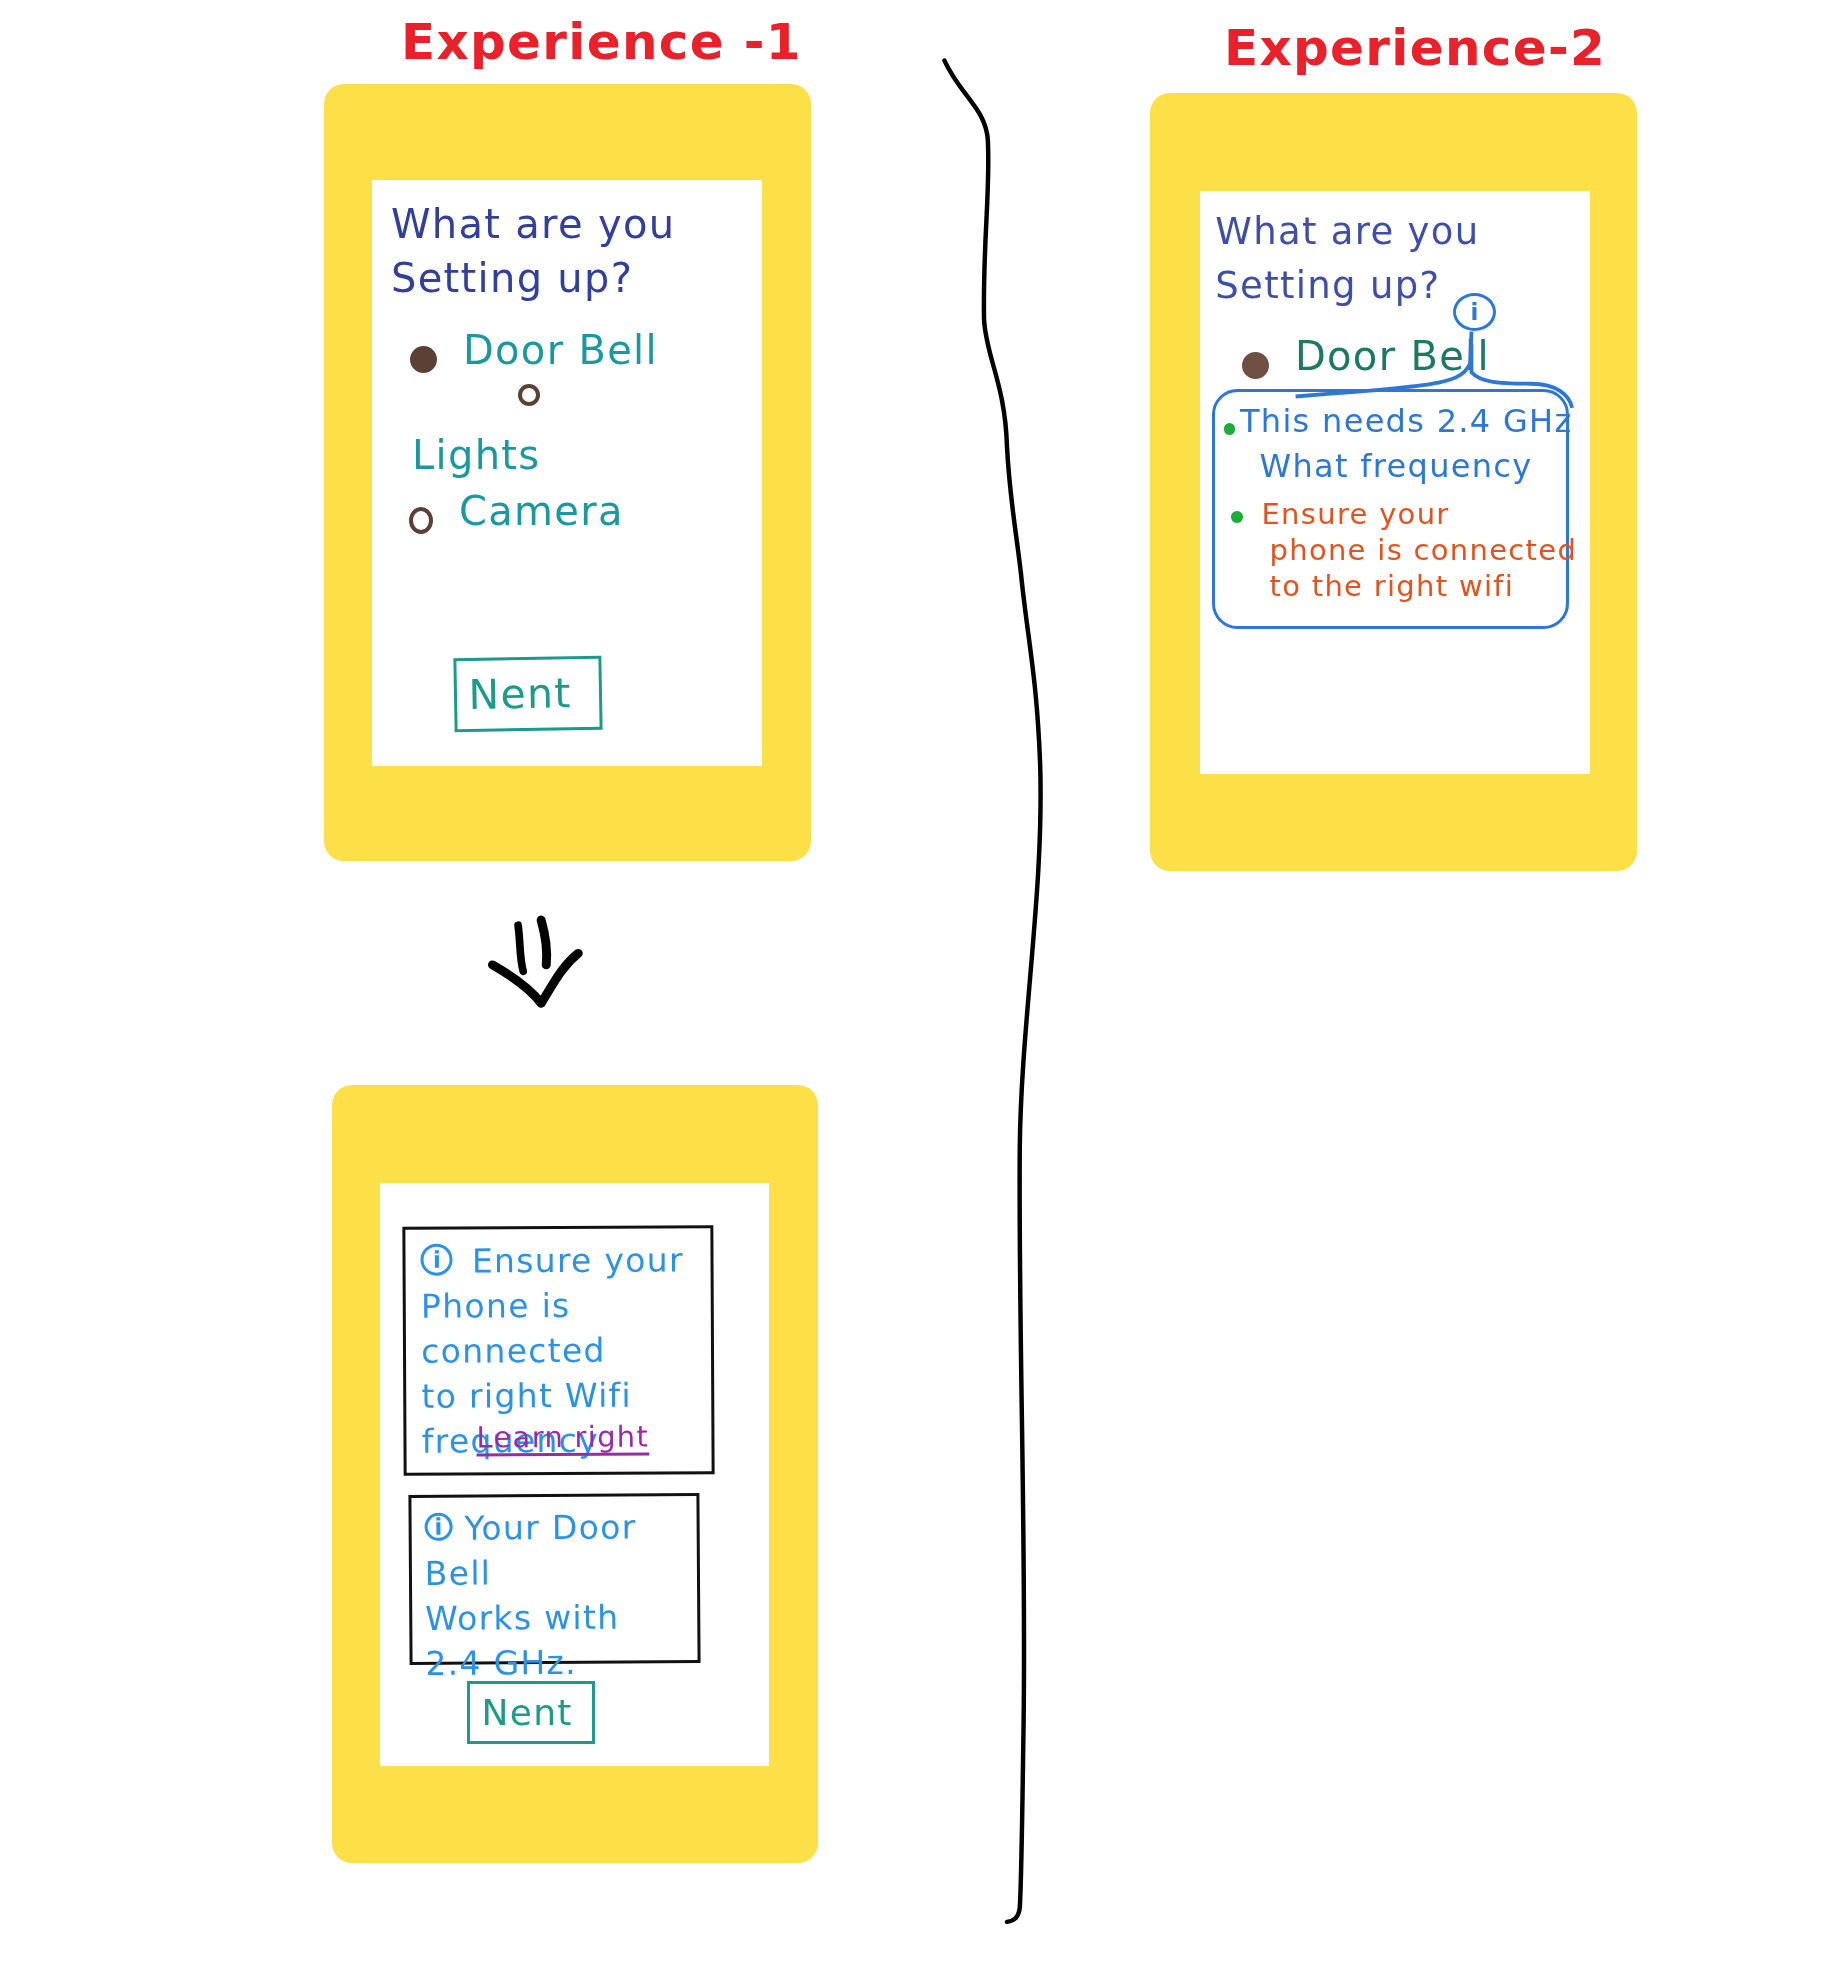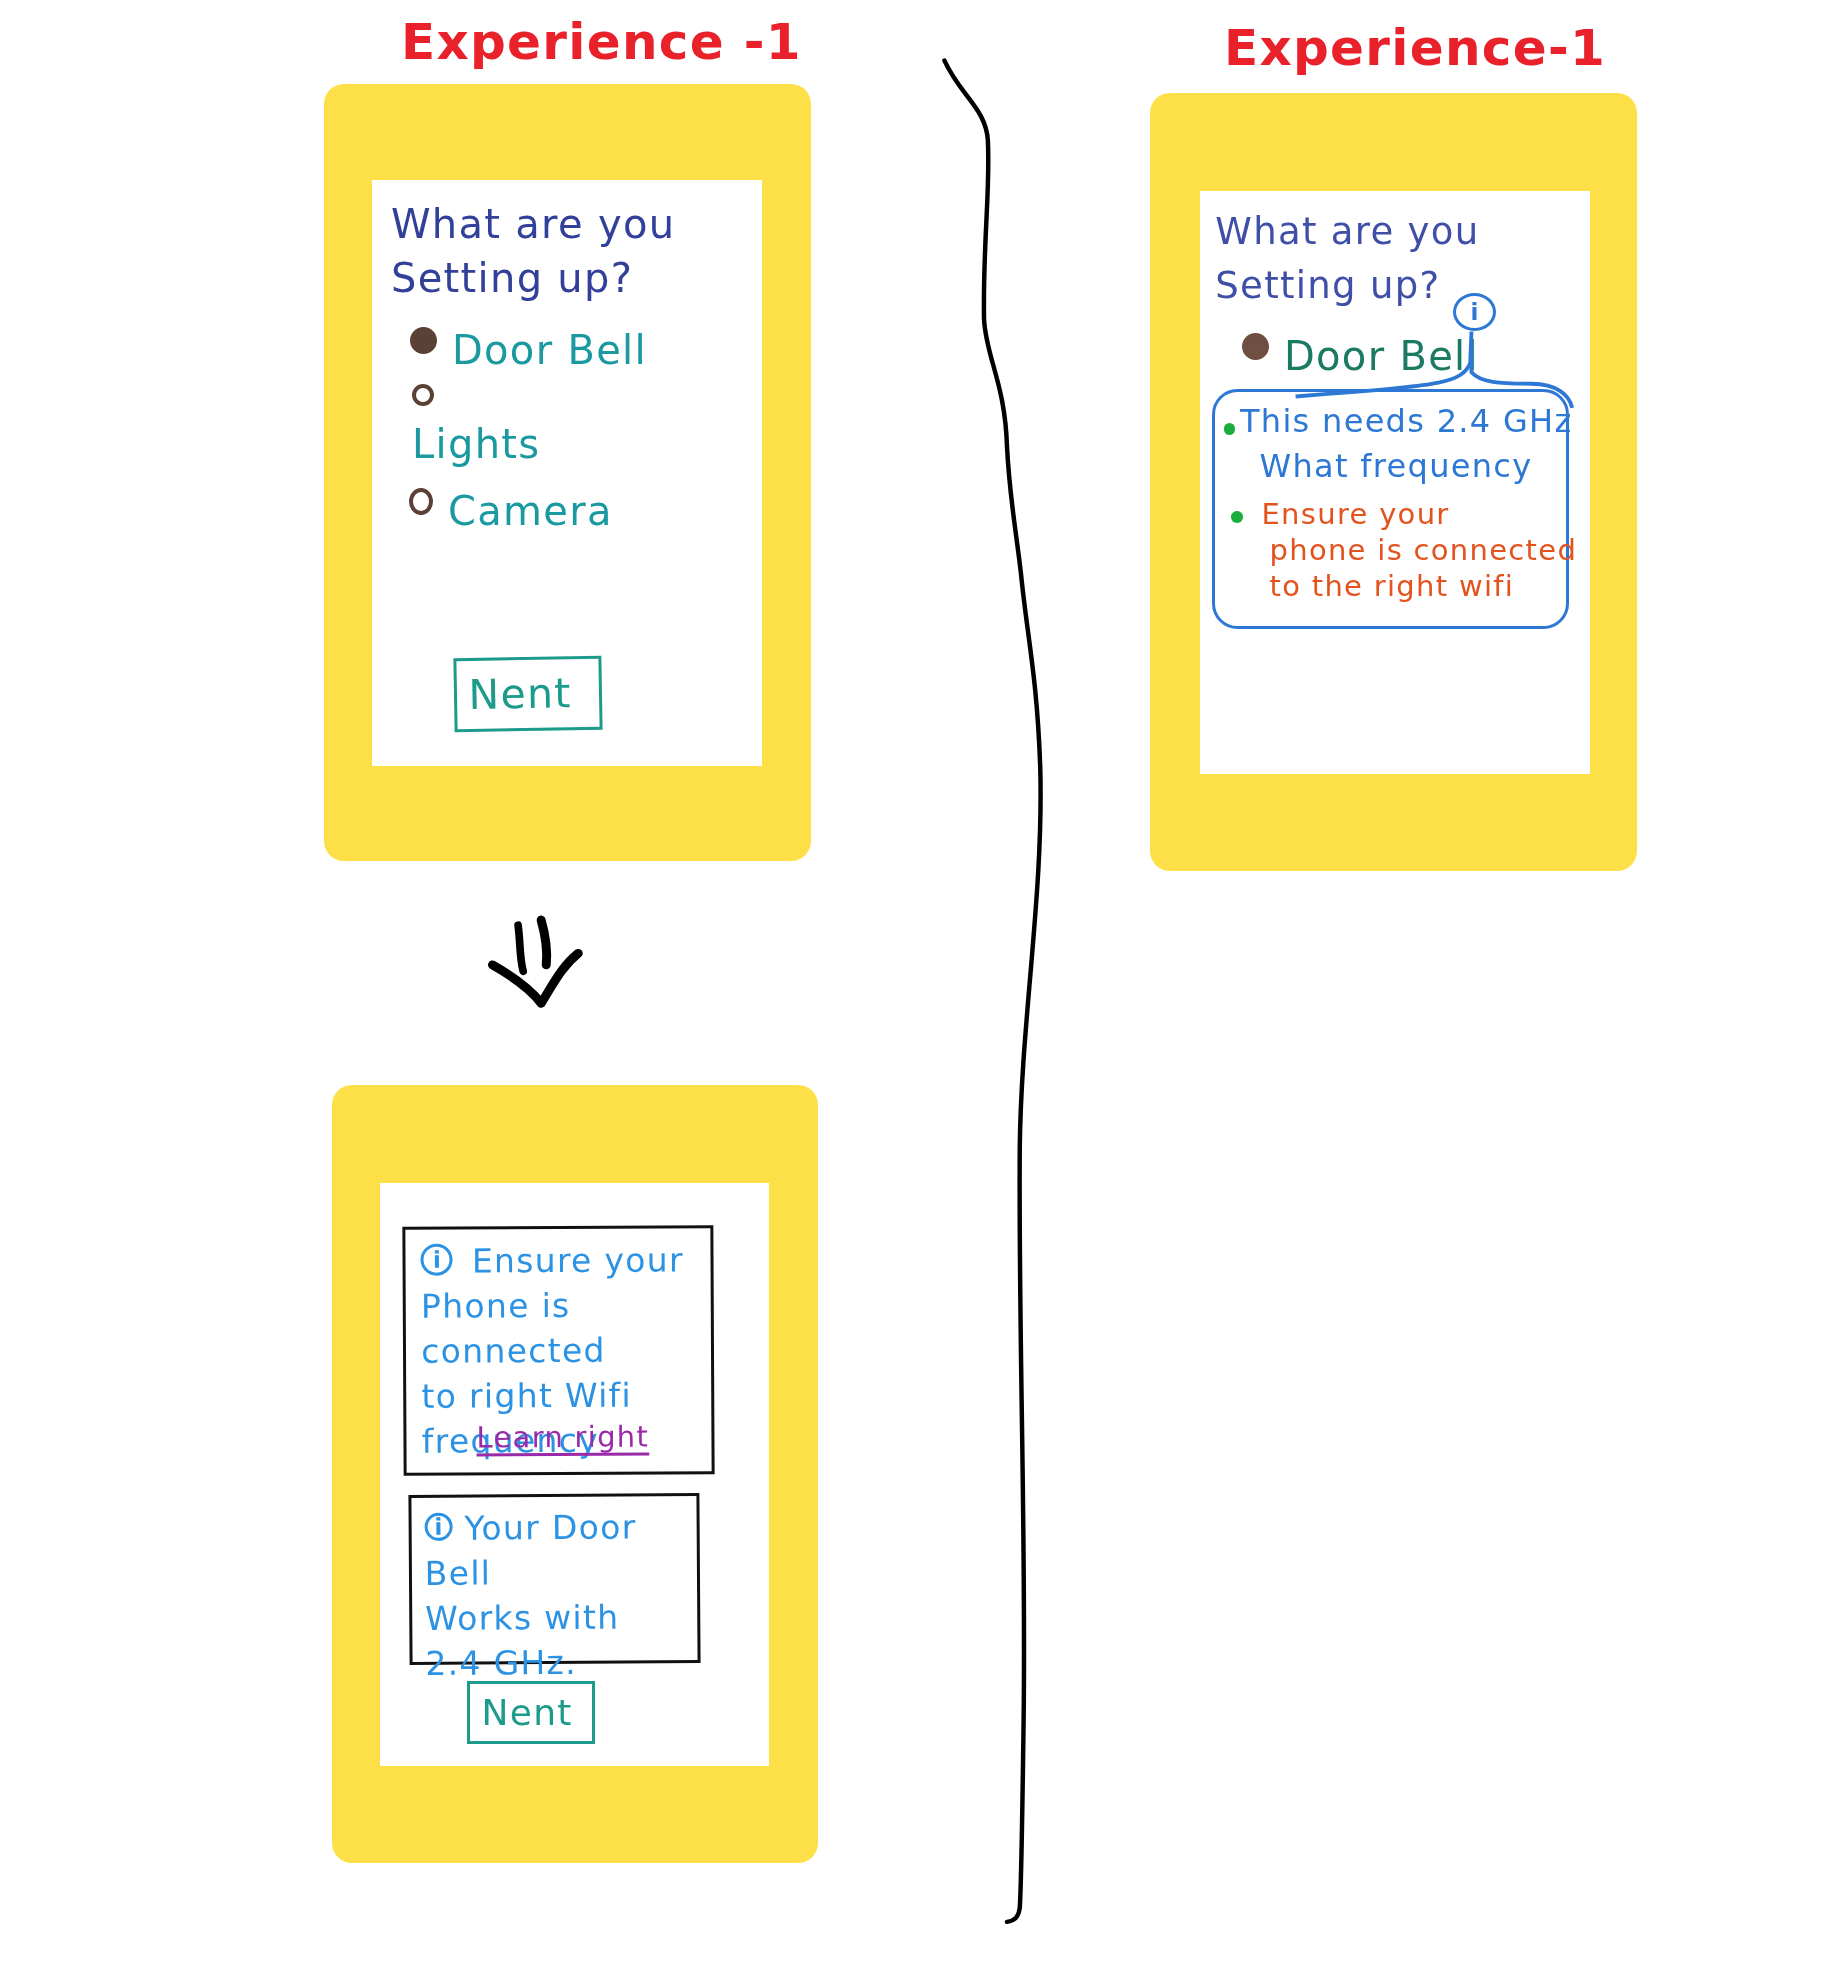--- a/index.html
+++ b/index.html
@@ -4,21 +4,21 @@
 <style>
   html, body { margin: 0; padding: 0; background: #ffffff; }
   body { width: 1843px; height: 1985px; position: relative; overflow: hidden;
          font-family: "DejaVu Sans", sans-serif; }
   .hand { font-family: "DejaVu Sans", sans-serif; letter-spacing: 1.3px; }
   .title { position: absolute; color: #e8212b; font-size: 50px; font-weight: bold;
            white-space: nowrap; }
   .phone { position: absolute; background: #fde047; border-radius: 20px; }
   .screen { position: absolute; background: #fff; }
   .q { position: absolute; color: #32409a; font-size: 40px; line-height: 54px; white-space: pre-line; }
-  .opt { position: absolute; display: flex; align-items: flex-start; gap: 15px; }
+  .opt { position: absolute; display: flex; align-items: flex-end; gap: 26px; }
   .opt-label { color: #1a9aa0; font-size: 40px; }
   .radio { border: 4.5px solid #5b4036; border-radius: 50%; box-sizing: border-box; }
   .radio.on { background: #5b4036; }
   .next-btn { position: absolute; border: 3.8px solid #1c9a8a; color: #1c9a8a; font-size: 41px;
               display: flex; align-items: center; justify-content: flex-start; padding-left: 11.5px;
               box-sizing: border-box; background: #fff; cursor: pointer; }
   .divider { position: absolute; left: 0; top: 0; }
   .arrow { position: absolute; }
   .card { position: absolute; border: 3.8px solid #111; box-sizing: border-box; background: #fff; }
   .card-text { position: absolute; color: #2b92e4; font-size: 33px; line-height: 45px; white-space: pre-line; }
@@ -28,21 +28,21 @@
   .learn-more { position: absolute; color: #9b2aa8; font-size: 29px; text-decoration: underline;
                 text-decoration-thickness: 3.2px; text-underline-offset: 6.4px; cursor: pointer; }
   .tooltip { position: absolute; border: 3.8px solid #2c78d4; border-radius: 25.5px; box-sizing: border-box; }
   .tip-line { position: absolute; font-size: 32px; line-height: 41px; white-space: nowrap; }
   .bullet { position: absolute; width: 11.5px; height: 11.5px; border-radius: 50%; background: #1cad3a; }
 </style>
 </head>
 <body>
 
 <div class="title hand" style="left:401px; top:12.8px;">Experience -1</div>
-<div class="title hand" style="left:1224px; top:19px;">Experience-1</div>
+<div class="title hand" style="left:1224px; top:19px;">Experience-2</div>
 
 <svg class="divider" width="1843" height="1985" viewBox="0 0 2888 3111">
   <path d="M1480 95 C 1505 150, 1545 170, 1548 220 C 1552 300, 1540 380, 1542 500 C 1545 560, 1575 600, 1578 700 C 1582 780, 1592 830, 1600 900 C 1610 1000, 1625 1060, 1630 1200 C 1636 1400, 1600 1600, 1598 1800 C 1596 2100, 1608 2400, 1604 2700 C 1602 2850, 1600 2960, 1598 2990 C 1596 3005, 1590 3010, 1578 3012" stroke="#000" stroke-width="7" fill="none" stroke-linecap="round"></path>
 </svg>
 
 <div class="phone" style="left:324px; top:84px; width:487px; height:777px;">
   <div class="screen" style="left:48px; top:96px; width:390px; height:586px;">
     <div class="q hand" style="left:19px; top:16.6px;">What are you
 Setting up?</div>
 

